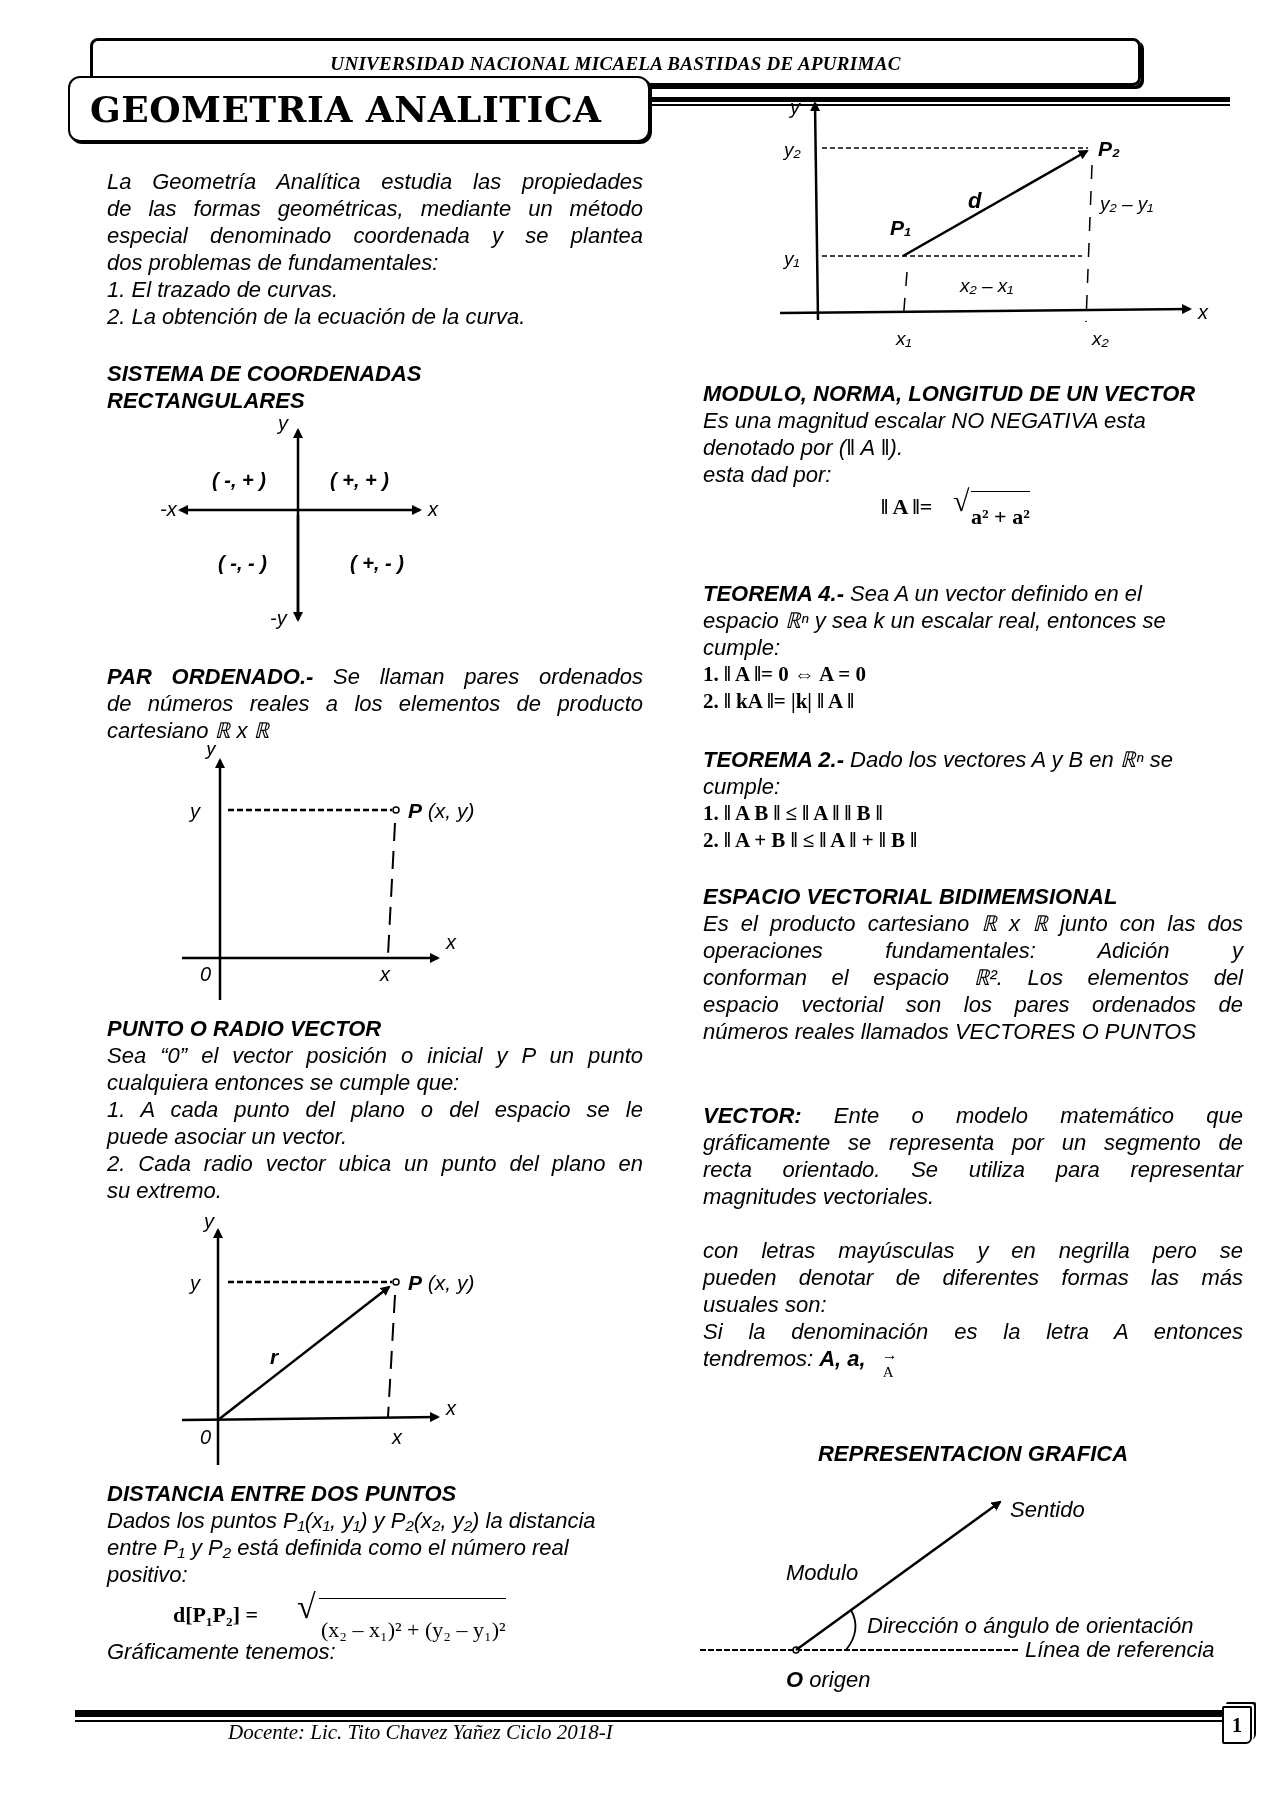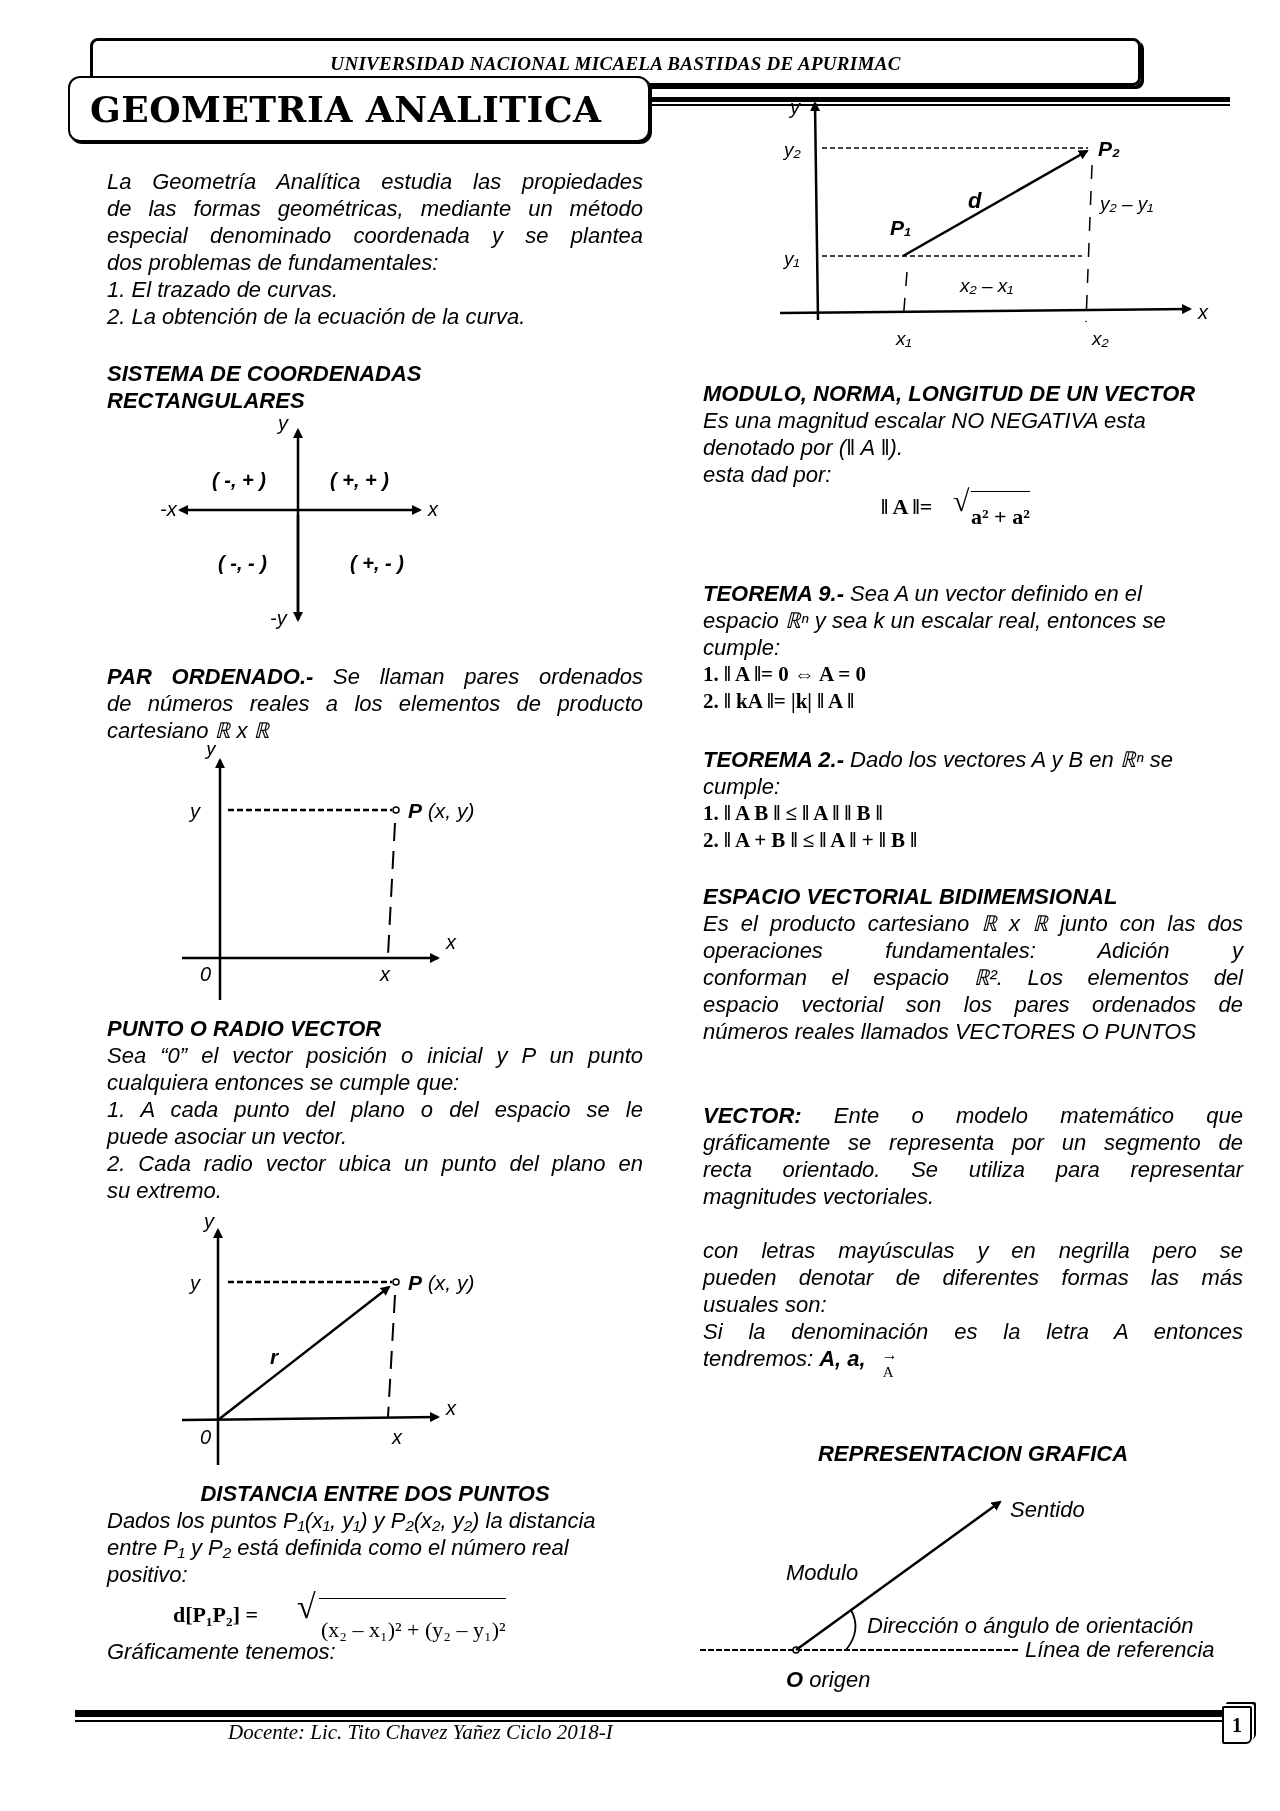--- a/index.html
+++ b/index.html
@@ -121,21 +121,21 @@
   <text x="34" y="18" font-size="20">y</text>
   <text x="20" y="80" font-size="20">y</text>
   <text x="276" y="205" font-size="20">x</text>
   <text x="222" y="234" font-size="20">x</text>
   <text x="30" y="234" font-size="20">0</text>
   <text x="100" y="154" font-size="21" font-weight="bold">r</text>
   <text x="238" y="80" font-size="21"><tspan font-weight="bold">P</tspan><tspan> (x, y)</tspan></text>
 </svg>
 
 <div class="abs" style="left:107px; top:1480px; width:536px;">
-  <div class="heading" style="text-align:center;">DISTANCIA ENTRE DOS PUNTOS</div>
+  <div class="heading" style="text-align:left;">DISTANCIA ENTRE DOS PUNTOS</div>
   <div class="para left"> Dados los puntos P₁(x₁, y₁) y P₂(x₂, y₂) la distancia</div>
   <div class="para left">entre P₁ y P₂ está definida como el número real</div>
   <div class="para left">positivo:</div>
   <div style="height:44px; position:relative; margin-top:6px;">
     <span class="abs math b" style="left:66px; top:8px; font-size:22px;">d[P₁P₂] =</span>
     <span class="abs math" style="left:190px; top:-6px; font-size:34px; font-weight:normal;">√</span>
     <span class="abs math" style="left:212px; top:8px; font-size:22px; border-top:1.5px solid #000; padding-top:18px; padding-left:2px; margin-top:-4px;">(x₂ – x₁)² + (y₂ – y₁)²</span>
   </div>
   <div class="para left">Gráficamente tenemos:</div>
 </div>
@@ -167,21 +167,21 @@
   <div class="para left">denotado por (‖ A ‖).</div>
   <div class="para left">esta dad por:</div>
   <div style="position:relative; height:36px;">
     <span class="abs math b" style="left:178px; top:6px; font-size:22px;">‖ A ‖=</span>
     <span class="abs math" style="left:250px; top:-4px; font-size:30px;">√</span>
     <span class="abs math b" style="left:268px; top:6px; font-size:22px; border-top:1.5px solid #000; padding-top:12px; margin-top:-3px;">a² + a²</span>
   </div>
 </div>
 
 <div class="abs" style="left:703px; top:580px; width:540px;">
-  <div class="para left"><span class="b">TEOREMA 9.-</span><span> Sea A un vector definido en el</span></div>
+  <div class="para left"><span class="b">TEOREMA 4.-</span><span> Sea A un vector definido en el</span></div>
   <div class="para left">espacio  ℝⁿ y sea k un escalar real, entonces se</div>
   <div class="para left">cumple:</div>
   <div class="para left math b" style="font-size:21px;">1.  ‖ A ‖= 0  ⇔ A = 0</div>
   <div class="para left math b" style="font-size:21px;">2.  ‖ kA ‖=  |k| ‖ A ‖</div>
 </div>
 
 <div class="abs" style="left:703px; top:746px; width:540px;">
   <div class="para left"><span class="b">TEOREMA 2.-</span><span> Dado los vectores A y B en  ℝⁿ se</span></div>
   <div class="para left">cumple:</div>
   <div class="para left math b" style="font-size:21px;">1. ‖ A B ‖ ≤ ‖ A ‖ ‖ B ‖</div>

